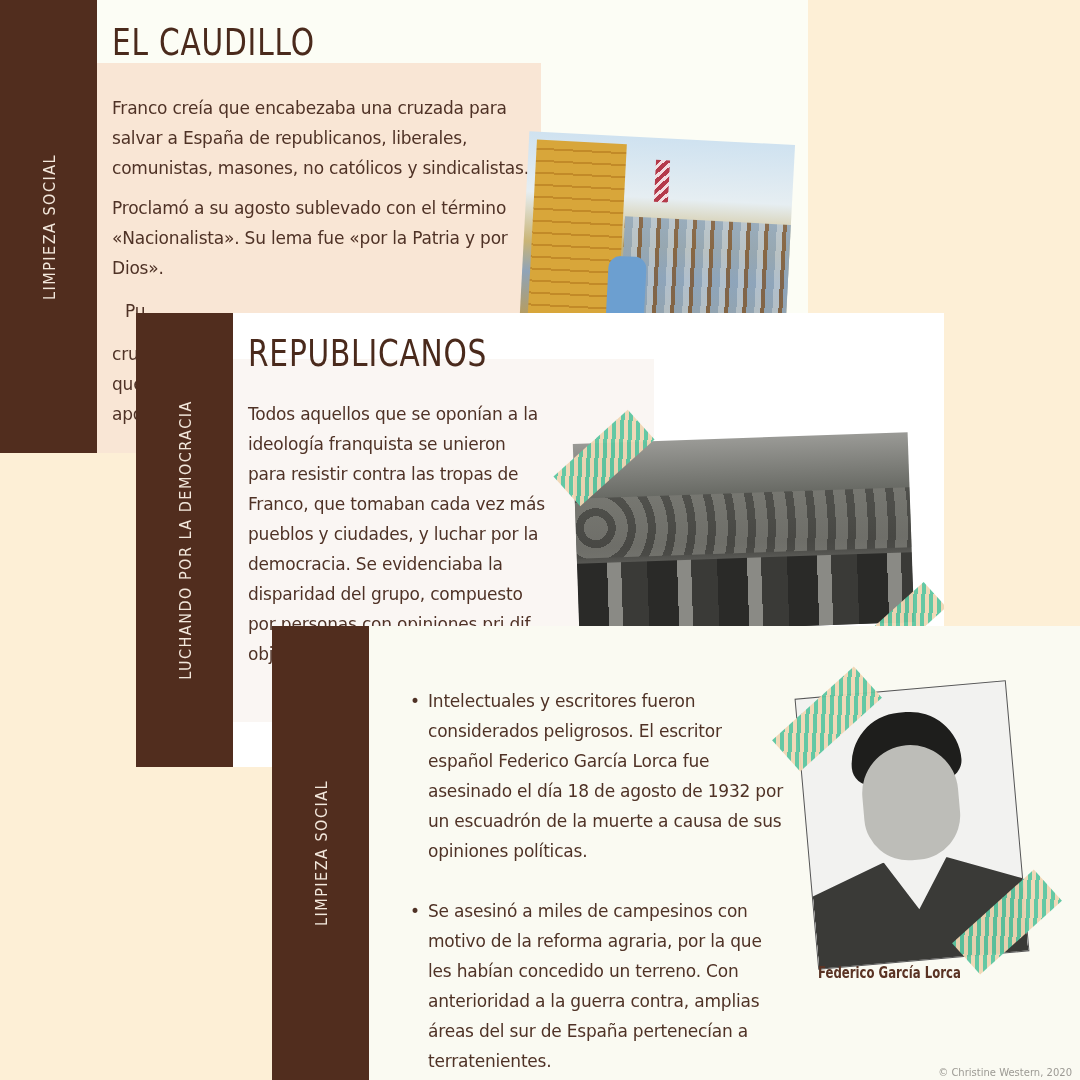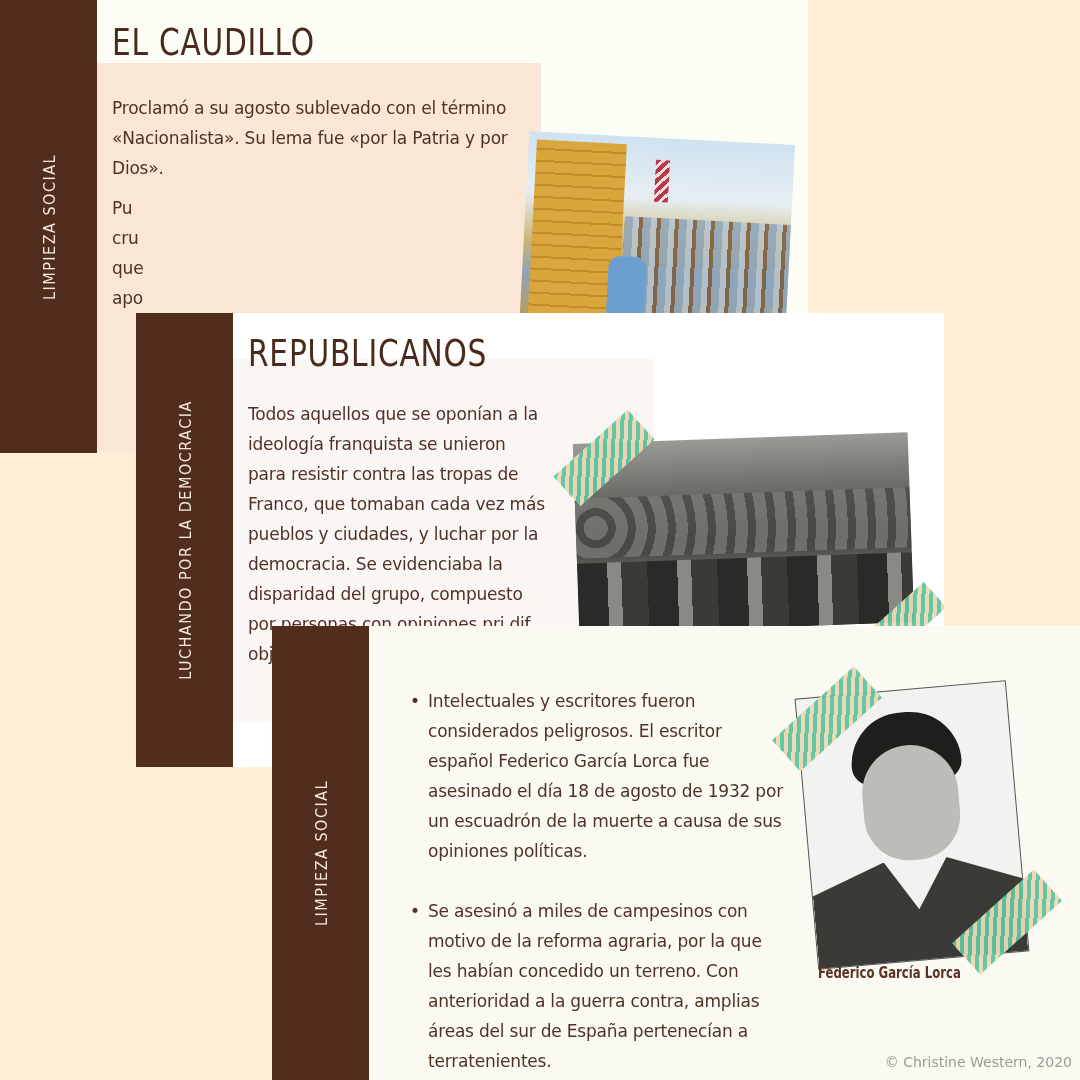--- a/index.html
+++ b/index.html
@@ -35,34 +35,35 @@
   
   #s3 { left:272px; top:626px; width:808px; height:454px; background:#fafaf2; }
   #s3 ul { position:absolute; left:136px; top:60px; width:360px; margin:0; padding:0 0 0 20px; list-style:none; }
   #s3 li { position:relative; margin-bottom:30px; }
   #s3 li::before { content:"•"; position:absolute; left:-18px; top:0; color:#4f3226; }
   .portrait { position:absolute; left:534px; top:63px; width:210px; height:270px; transform:rotate(-5deg); background:#f2f2f0; border:1px solid #555; overflow:hidden; }
   .portrait .hair { position:absolute; left:50px; top:22px; width:110px; height:70px; background:#1e1e1c; border-radius:55px 55px 20px 20px; }
   .portrait .face { position:absolute; left:58px; top:55px; width:96px; height:115px; background:#bdbdb8; border-radius:48px 48px 44px 44px; }
   .portrait .jacket { position:absolute; left:0; top:170px; width:100%; height:110px; background:#3a3a37; clip-path:polygon(0 25%,35% 0,50% 45%,65% 0,100% 25%,100% 100%,0 100%); }
   .caption { position:absolute; left:546px; top:338px; font-family:"DejaVu Sans", sans-serif; font-size:15px; color:#5a3324; font-weight:bold; transform:scaleX(0.78); transform-origin:left center; white-space:nowrap; }
-  .copyright { position:absolute; right:8px; bottom:10px; font-family:"DejaVu Sans", sans-serif; font-size:14px; color:#9c9a94;text-align:right; }
+  .copyright { position:absolute; right:8px; bottom:2px; font-family:"DejaVu Sans", sans-serif; font-size:10px; color:#9c9a94;text-align:right; }
 </style>
 </head>
 <body>
 
 <div class="slide" id="s1">
   <div class="panel"></div>
   <div class="sidebar">
     <span class="side-label">LIMPIEZA SOCIAL</span>
   </div>
   <div class="title">EL CAUDILLO</div>
   <div class="body-text">
+    <p>Franco creía que encabezaba una cruzada para salvar a España de republicanos, liberales, comunistas, masones, no católicos y sindicalistas.</p>
     <p>Proclamó a su agosto sublevado con el término «Nacionalista». Su lema fue «por la Patria y por Dios».</p>
-    <p style="margin:0">Pu</p>
+    <p style="margin:13px">Pu</p>
     <p style="margin:0">cru</p>
     <p style="margin:0">que</p>
     <p style="margin:0">apo</p>
   </div>
   <div class="tile-img">
     <div class="tower"></div>
     <div class="flag"></div>
     <div class="crowd"></div>
     <div class="figure"></div>
   </div>

